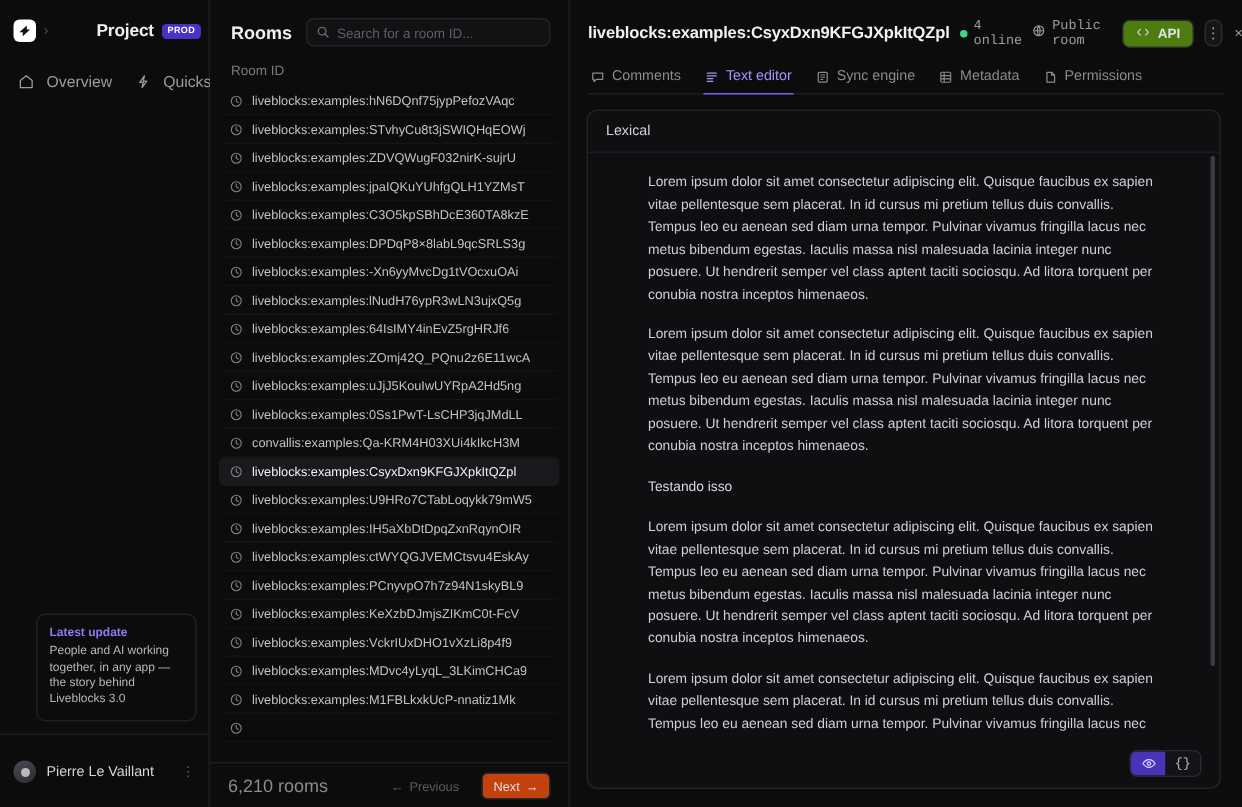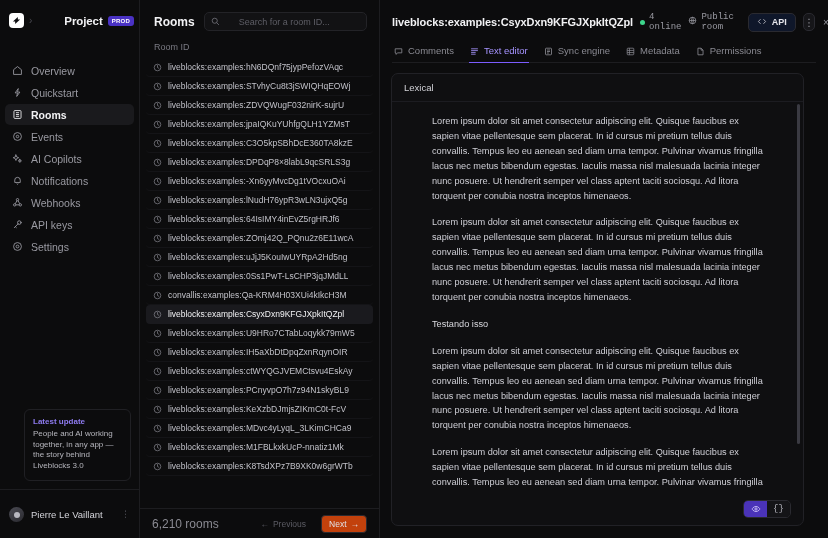--- a/index.html
+++ b/index.html
@@ -34,21 +34,21 @@
   .brand-sep { color: #4a4a50; font-size: 10px; }
   .brand-name { font-size: 11.5px; font-weight: bold; color: #f2f2f4; letter-spacing: -0.1px; margin-left: 27px; }
   .brand-badge {
     font-size: 6px; font-weight: bold; letter-spacing: 0.3px;
     background: #4a32c4; color: #ffffff;
     padding: 2px 4px; border-radius: 3px;
     line-height: 1;
   }
   .brand-dots { color: #5a5a62; font-size: 10px; margin-left: 1px; cursor: pointer; }
 
-  .nav { margin-top: 30px; padding: 0 5px; display: flex; flex-direction: column; gap: 1px; }
+  .nav { margin-top: 14px; padding: 0 5px; display: flex; flex-direction: row; gap: 1px; }
   .nav-item {
     display: flex; align-items: center; gap: 8px;
     height: 21px; padding: 0 7px;
     border-radius: 5px;
     font-size: 10.5px; color: #9a9aa2;
     cursor: pointer;
   }
   .nav-item .nav-ico { width: 11px; height: 11px; flex: 0 0 11px; display: flex; align-items: center; justify-content: center; }
   .nav-item svg { display: block; }
   .nav-item.active { background: #1a1a1d; color: #f2f2f4; font-weight: bold; }
@@ -90,21 +90,21 @@
   }
   .rooms-head {
     display: flex; align-items: center; gap: 9px;
     padding: 11px 12px 0 14px; height: 32px;
   }
   .rooms-title { font-size: 12px; font-weight: bold; color: #f2f2f4; }
   .search-box {
     flex: 1; height: 19px;
     background: #121214; border: 1px solid #232327;
     border-radius: 5px;
-    display: flex; align-items: center; gap: 19px;
+    display: flex; align-items: center; gap: 5px;
     padding: 0 6px;
     cursor: text;
   }
   .search-box svg { display: block; flex: 0 0 9px; }
   .search-input {
     border: none; outline: none; background: transparent;
     font-family: "Liberation Sans", sans-serif;
     font-size: 9px; color: #d0d0d6;
     width: 100%;
   }
@@ -151,21 +151,21 @@
   .main { flex: 1; height: 538px; background: #0c0c0d; display: flex; flex-direction: column; min-width: 0; }
   .main-head { padding: 12px 12px 0 12px; }
   .title-row { display: flex; align-items: center; gap: 7px; height: 20px; }
   .room-title { font-size: 11px; font-weight: bold; color: #f2f2f4; letter-spacing: -0.1px; }
   .meta-chip { display: flex; align-items: center; gap: 4px; font-size: 9px; color: #9a9aa2; font-family: Liberation Mono, monospace; }
   .dot-green { width: 5px; height: 5px; border-radius: 50%; background: #3dd68c; flex: 0 0 5px; }
   .head-spacer { flex: 1; }
   .api-btn {
     display: flex; align-items: center; gap: 5px;
     font-size: 9px; font-weight: bold; color: #e4e4ea;
-    background: #0f172a; border: 1px solid #2a2a30;
+    background: #4d7c0f; border: 1px solid #2a2a30;
     border-radius: 5px; padding: 3px 8px; cursor: pointer;
     font-family: "Liberation Sans", sans-serif;
   }
   .icon-btn {
     width: 18px; height: 18px; border-radius: 5px;
     display: flex; align-items: center; justify-content: center;
     cursor: pointer; color: #9a9aa2; font-size: 10px;
     border: 1px solid transparent;
   }
   .icon-btn.bordered { border-color: #2a2a30; background: #161619; }
@@ -178,21 +178,21 @@
   .tab {
     display: flex; align-items: flex-end; gap: 5px;
     font-size: 9.5px; color: #8a8a92;
     padding: 4px 1px 6px 1px;
     border-bottom: 1.5px solid transparent;
     margin-bottom: -1px; cursor: pointer;
   }
   .tab svg { display: block; }
   .tab.active { color: #a694ff; border-bottom-color: #7c5cff; }
 
-  .editor-wrap { flex: 1; padding: 10px 24px 12px 11px; min-height: 0; display: flex; flex-direction: column; }
+  .editor-wrap { flex: 1; padding: 10px 14px 12px 11px; min-height: 0; display: flex; flex-direction: column; }
   .editor-card {
     flex: 1; border: 1px solid #212126; border-radius: 7px;
     background: #0f0f11; display: flex; flex-direction: column;
     overflow: hidden; min-height: 0;
   }
   .editor-label {
     font-size: 9.5px; color: #d2d2d8;
     padding: 8px 12px; border-bottom: 1px solid #1c1c21;
     flex: 0 0 auto;
   }
@@ -531,39 +531,47 @@
           </span>
           <span class="room-id">liveblocks:examples:KeXzbDJmjsZIKmC0t-FcV</span>
         </div>
         <div class="room-row">
           <span class="clock">
             <svg width="9" height="9" viewBox="0 0 12 12" fill="none" stroke="#7e7e86" stroke-width="1">
               <circle cx="6" cy="6" r="4.4"></circle>
               <path d="M6 3.4V6l1.8 1.1" stroke-linecap="round"></path>
             </svg>
           </span>
+          <span class="room-id">liveblocks:examples:VckrIUxDHO1vXzLi8p4f9</span>
+        </div>
+        <div class="room-row">
+          <span class="clock">
+            <svg width="9" height="9" viewBox="0 0 12 12" fill="none" stroke="#7e7e86" stroke-width="1">
+              <circle cx="6" cy="6" r="4.4"></circle>
+              <path d="M6 3.4V6l1.8 1.1" stroke-linecap="round"></path>
+            </svg>
+          </span>
           <span class="room-id">liveblocks:examples:MDvc4yLyqL_3LKimCHCa9</span>
         </div>
         <div class="room-row">
           <span class="clock">
             <svg width="9" height="9" viewBox="0 0 12 12" fill="none" stroke="#7e7e86" stroke-width="1">
               <circle cx="6" cy="6" r="4.4"></circle>
               <path d="M6 3.4V6l1.8 1.1" stroke-linecap="round"></path>
             </svg>
           </span>
           <span class="room-id">liveblocks:examples:M1FBLkxkUcP-nnatiz1Mk</span>
         </div>
         <div class="room-row">
           <span class="clock">
             <svg width="9" height="9" viewBox="0 0 12 12" fill="none" stroke="#7e7e86" stroke-width="1">
               <circle cx="6" cy="6" r="4.4"></circle>
               <path d="M6 3.4V6l1.8 1.1" stroke-linecap="round"></path>
             </svg>
           </span>
-          <span class="room-id">liveblocks:examples:K8TsdXPz7B9XK0w6grWTb</span>
         </div>
       </div>
 
     <div class="rooms-foot">
       <span class="rooms-count">6,210 rooms</span>
       <div class="pager">
         <button class="pg-btn">
           <span>←</span>
           <span>Previous</span>
         </button>

